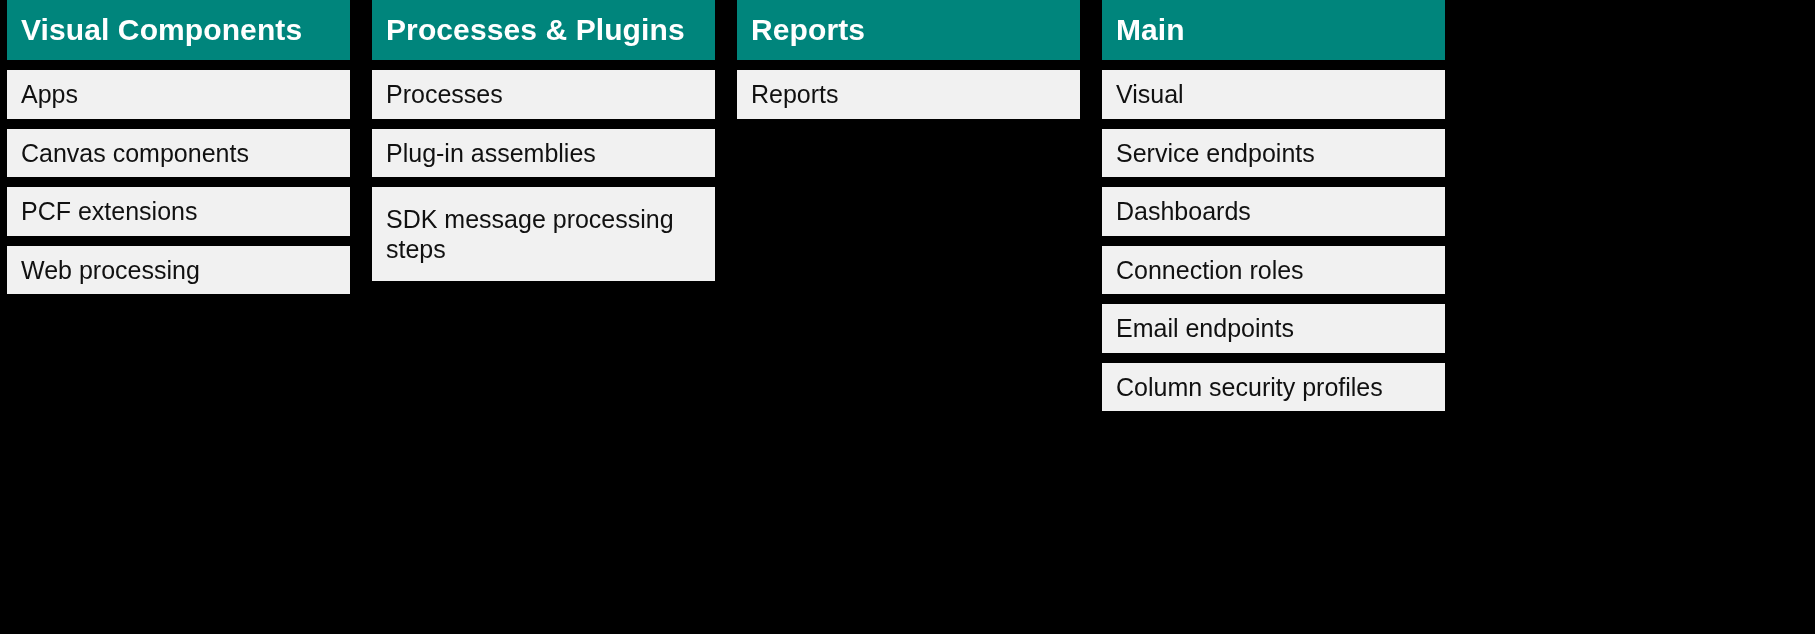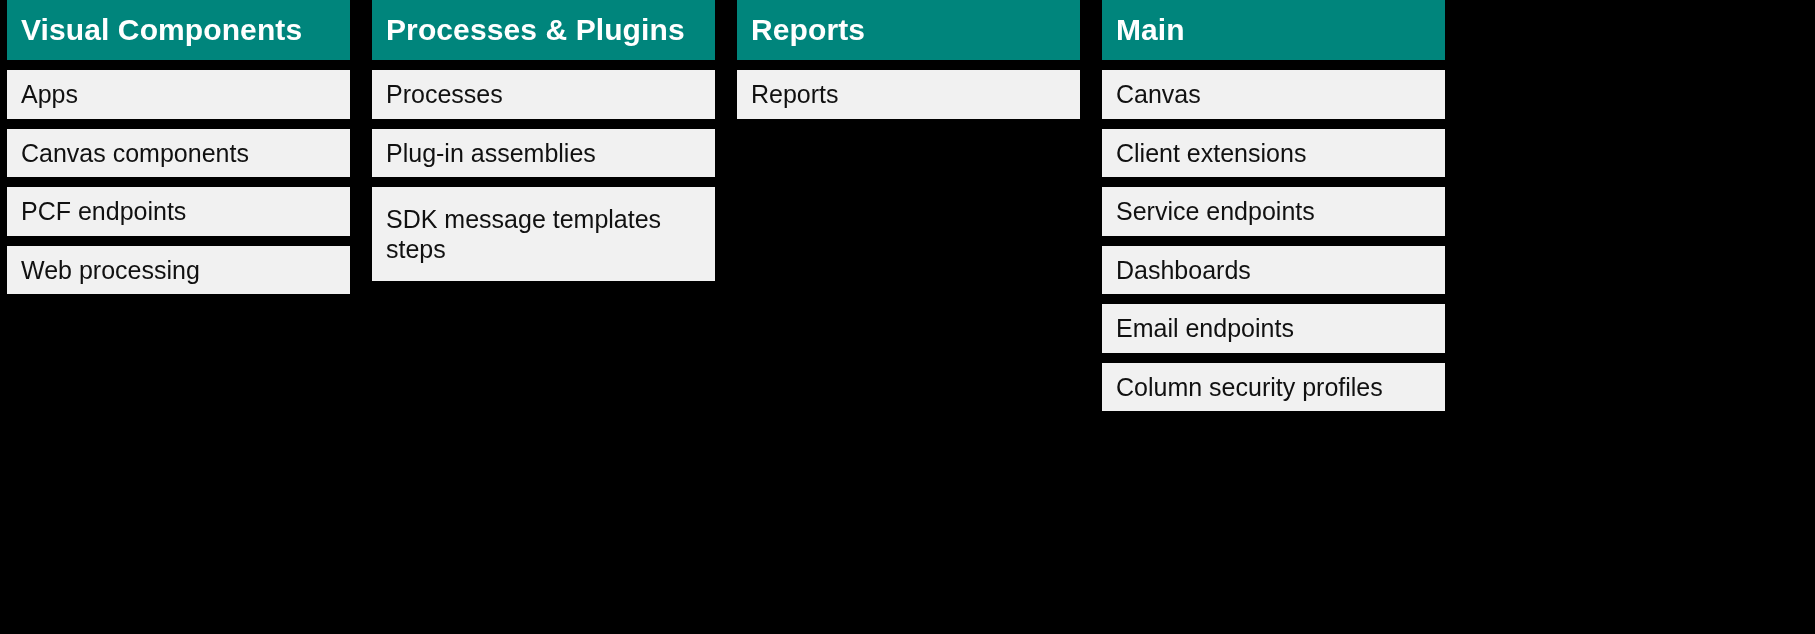--- a/index.html
+++ b/index.html
@@ -71,42 +71,42 @@
 </style>
 </head>
 <body>
 
 <div id="board">
     <div class="column">
       <div class="col-header">Visual Components</div>
       <div class="items">
         <div class="item">Apps</div>
         <div class="item">Canvas components</div>
-        <div class="item">PCF endpoints</div>
+        <div class="item">PCF extensions</div>
         <div class="item">Web processing</div>
       </div>
     </div>
     <div class="column">
       <div class="col-header">Processes &amp; Plugins</div>
       <div class="items">
         <div class="item">Processes</div>
         <div class="item">Plug-in assemblies</div>
-        <div class="item tall">SDK message templates steps</div>
+        <div class="item tall">SDK message processing steps</div>
       </div>
     </div>
     <div class="column">
       <div class="col-header">Reports</div>
       <div class="items">
         <div class="item">Reports</div>
       </div>
     </div>
     <div class="column">
       <div class="col-header">Main</div>
       <div class="items">
-        <div class="item">Canvas</div>
-        <div class="item">Client extensions</div>
+        <div class="item">Visual</div>
         <div class="item">Service endpoints</div>
         <div class="item">Dashboards</div>
+        <div class="item">Connection roles</div>
         <div class="item">Email endpoints</div>
         <div class="item">Column security profiles</div>
       </div>
     </div>
   </div>
 
 </body></html>

